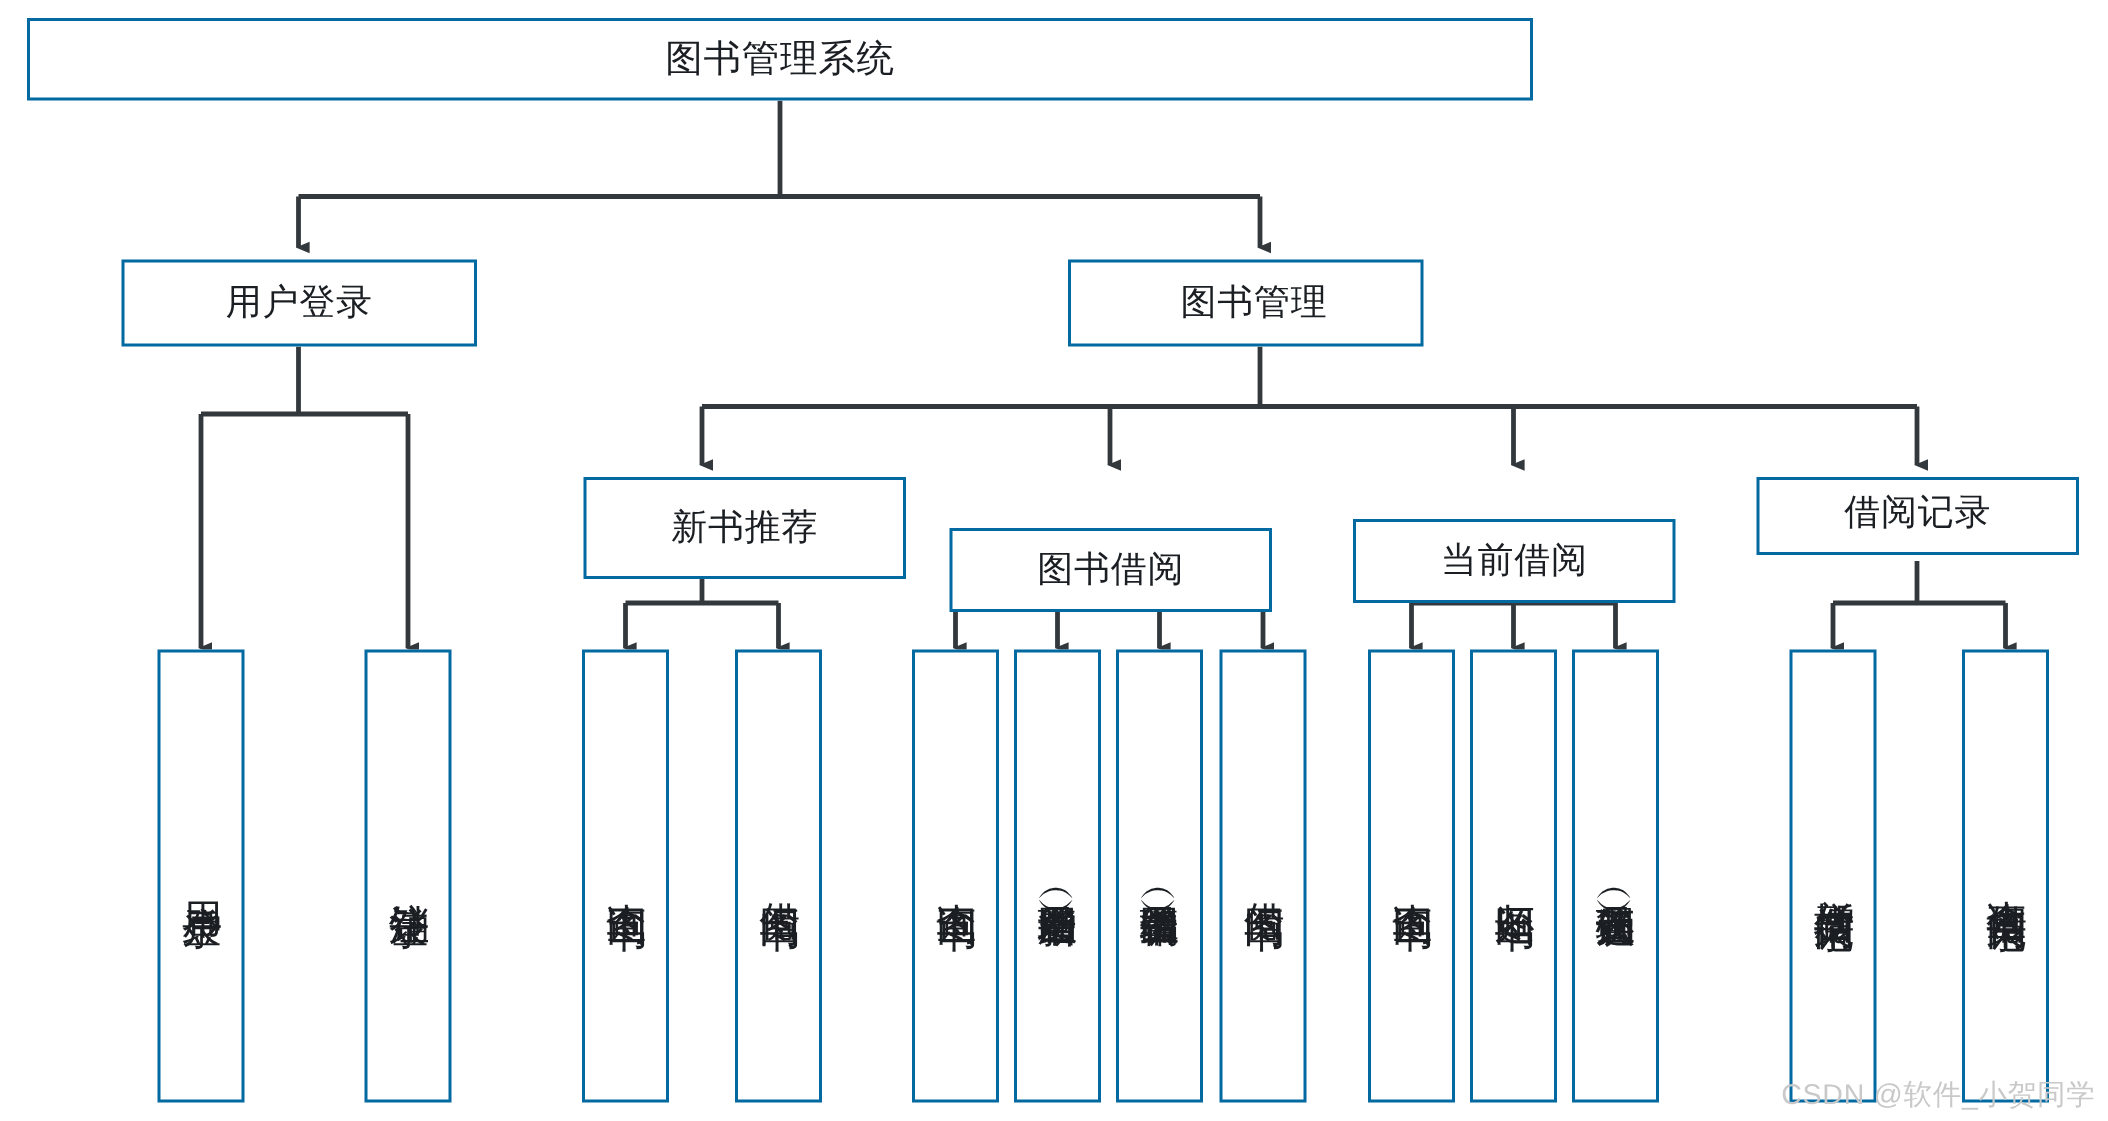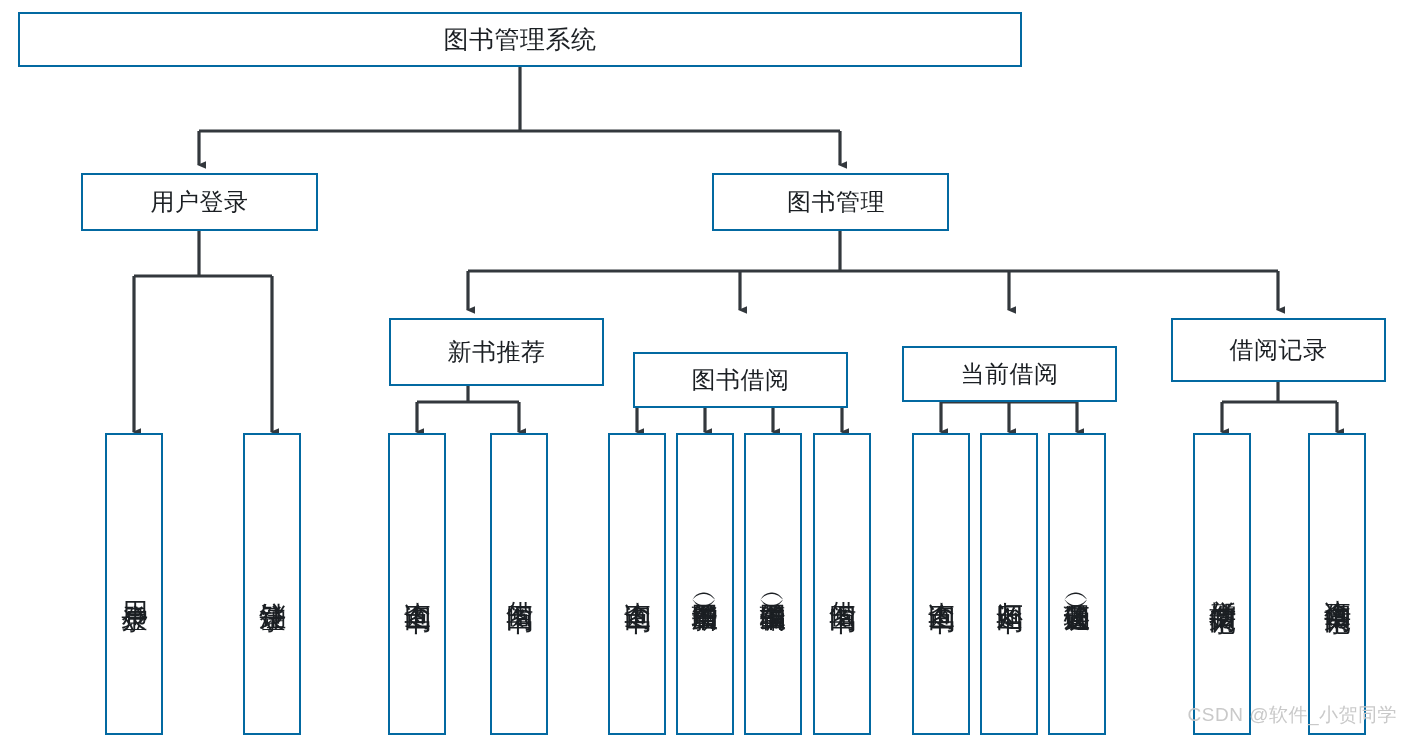--- a/index.html
+++ b/index.html
@@ -59,21 +59,21 @@
     letter-spacing: 2px;
     white-space: nowrap;
   }
   .node.v.tight .label {
     font-size: 26px;
     letter-spacing: 0px;
   }
   .watermark {
     position: absolute;
     right: 8px;
-    bottom: 19px;
+    bottom: 4px;
     font-size: 19px;
     color: #c9c9c9;
     letter-spacing: 0.5px;
     white-space: nowrap;
   }
 </style>
 </head>
 <body>
 
 <div id="canvas">
@@ -141,21 +141,21 @@
 
   <div class="node h" style="left:361px; top:318px; width:215px; height:68px;margin-left:28px;">
     <span class="label">新书推荐</span>
   </div>
   <div class="node h" style="left:633px; top:318px; width:215px; height:56px;margin-top:34px;">
     <span class="label">图书借阅</span>
   </div>
   <div class="node h" style="left:902px; top:318px; width:215px; height:56px;margin-top:28px;">
     <span class="label">当前借阅</span>
   </div>
-  <div class="node h" style="left:1171px; top:318px; width:215px; height:64px;">
+  <div class="node h" style="left:1171px; top:318px; width:215px; height:52px;font-family:Liberation Mono, monospace;">
     <span class="label">借阅记录</span>
   </div>
 
   <div class="node v" style="left:105px; top:433px; width:58px; height:302px;">
     <span class="label">用户登录</span>
   </div>
   <div class="node v" style="left:243px; top:433px; width:58px; height:302px;">
     <span class="label">注销登录</span>
   </div>
 

